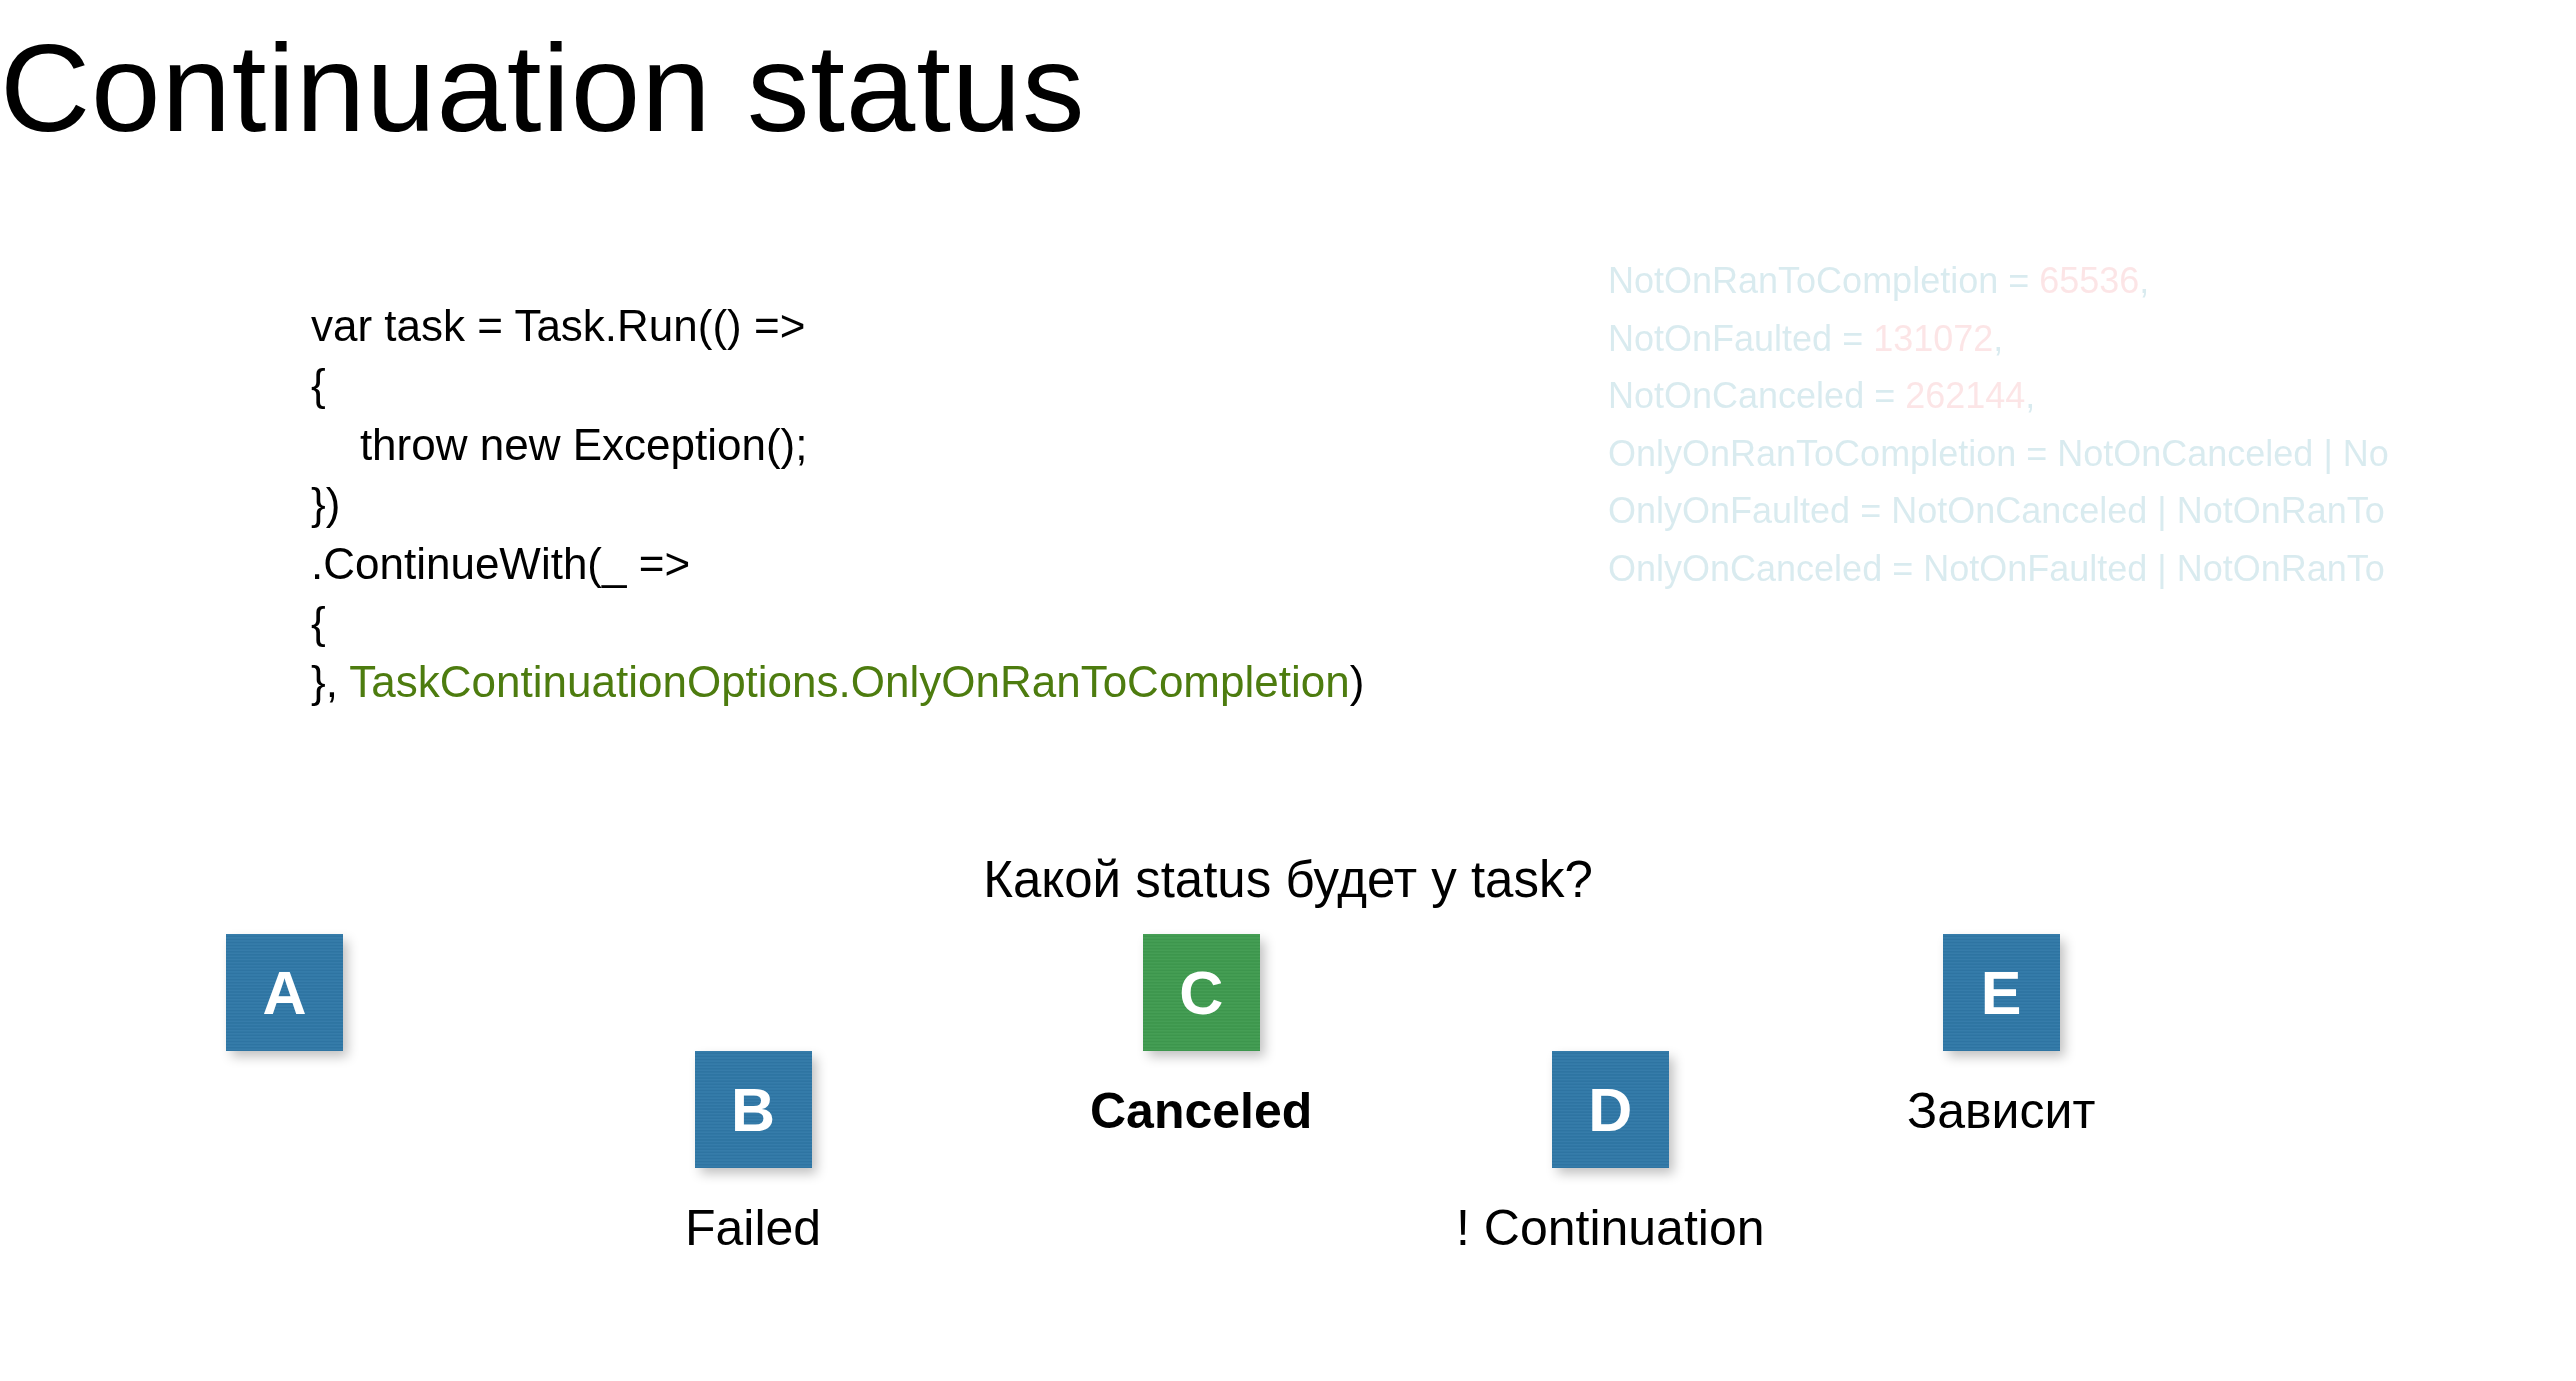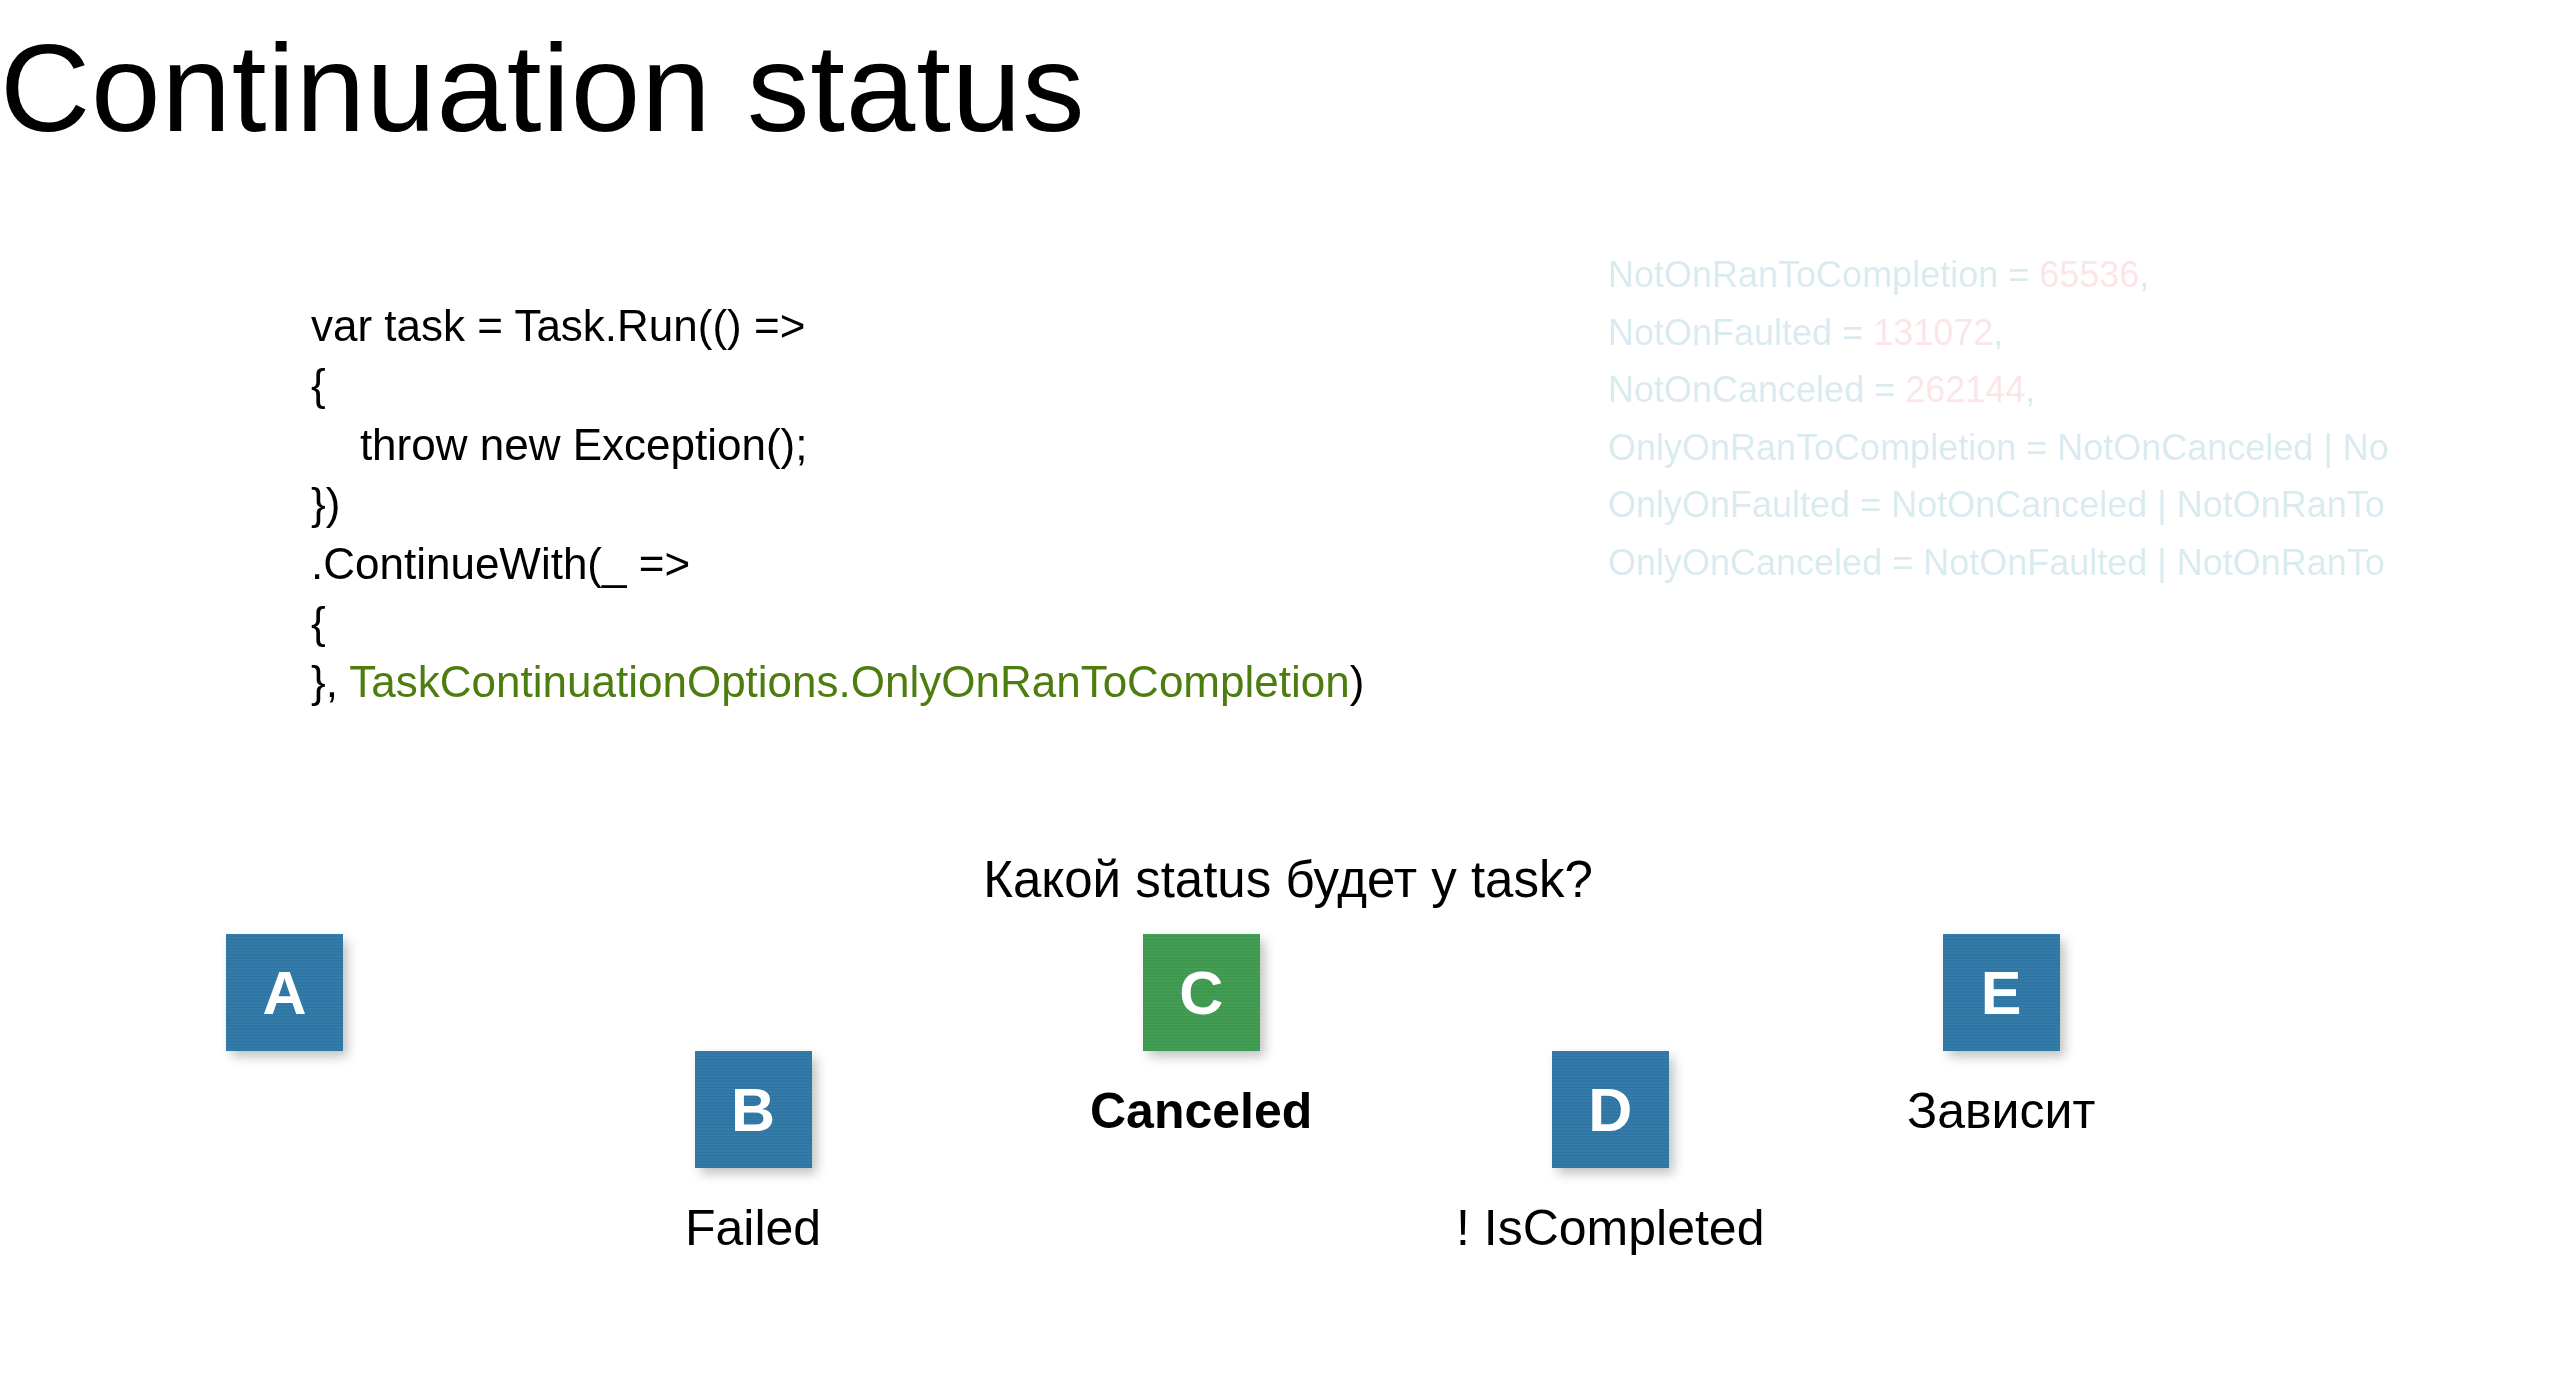--- a/index.html
+++ b/index.html
@@ -34,21 +34,21 @@
       left: 311px;
       font-size: 44px;
       line-height: 1.35;
       font-family: "Helvetica Neue", Arial, sans-serif;
       color: #000000;
       white-space: pre;
     }
     .code-red { color: #4d7c0f; margin-top: 27px; }
     .enum-block {
       position: absolute;
-      top: 246px;
+      top: 252px;
       left: 1608px;
       font-size: 36px;
       line-height: 1.6;
       white-space: nowrap;
       opacity: 0.28;
       font-family: "Helvetica Neue", Arial, sans-serif;
     }
     .enum-blue { color: #7ab8c9; }
     .enum-pink { color: #f5a3a8; }
     .question {
@@ -140,21 +140,21 @@
       <div class="option-label">Failed</div>
     </div>
 
     <div class="option opt-c">
       <div class="letter-box green-box">C</div>
       <div class="option-label bold">Canceled</div>
     </div>
 
     <div class="option opt-d">
       <div class="letter-box blue-box">D</div>
-      <div class="option-label">! IsCompleted</div>
+      <div class="option-label">! Continuation</div>
     </div>
 
     <div class="option opt-e">
       <div class="letter-box blue-box">E</div>
       <div class="option-label">Зависит</div>
     </div>
 
   </div>
 
 </div>

